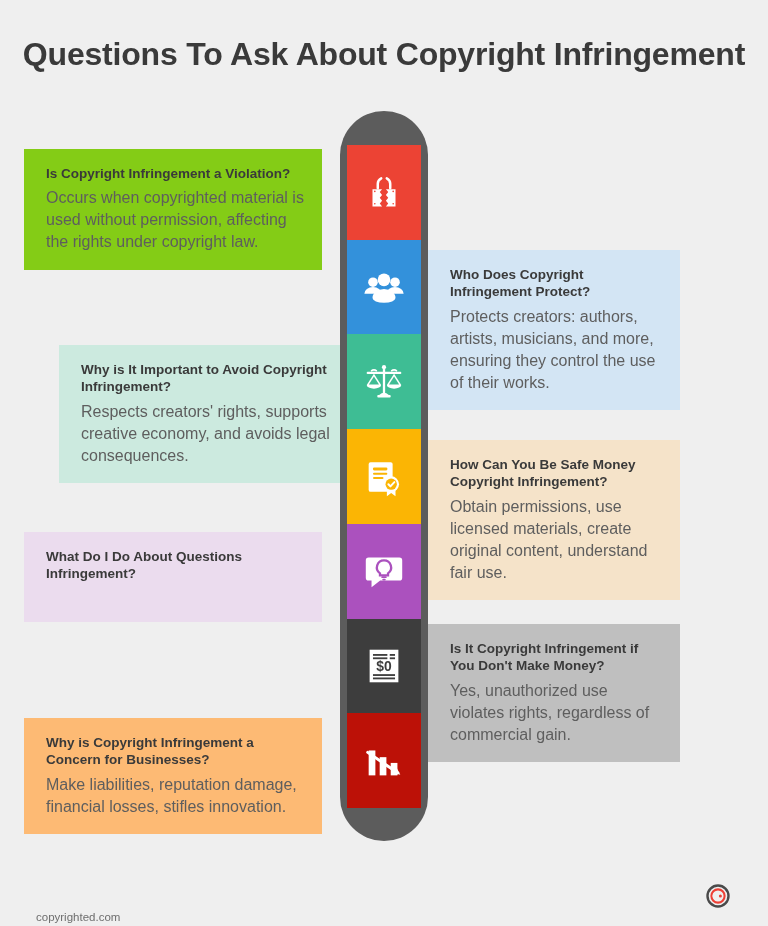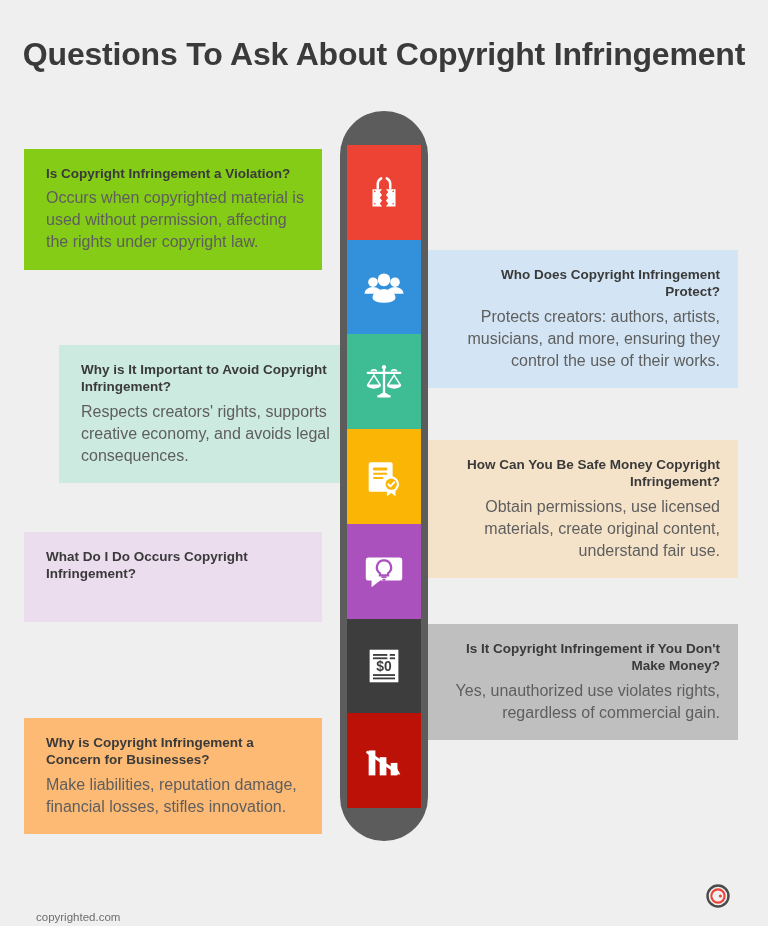--- a/index.html
+++ b/index.html
@@ -70,22 +70,22 @@
     box-sizing: border-box;
     padding: 16px 18px 16px 22px;
   }
   .panel.left {
     left: 24px;
     width: 298px;
     text-align: left;
   }
   .panel.right {
     left: 428px;
-    width: 310px;
-    text-align: right;
+    width: 252px;
+    text-align: left;
   }
   .panel .q-title {
     font-size: 13.5px;
     font-weight: bold;
     color: #3A3A3A;
     line-height: 1.28;
     margin: 0 0 5px 0;
   }
   .panel .q-body {
     font-size: 16px;
@@ -127,21 +127,21 @@
       </div>
       <div class="panel left" style="top: 345px; min-height: 90px; background: rgb(204, 234, 223); margin-left: 35px;">
         <p class="q-title">Why is It Important to Avoid Copyright Infringement?</p>
         <p class="q-body">Respects creators' rights, supports creative economy, and avoids legal consequences.</p>
       </div>
       <div class="panel right" style="top: 440px; min-height: 92px; background: rgb(245, 227, 201);">
         <p class="q-title">How Can You Be Safe Money Copyright Infringement?</p>
         <p class="q-body">Obtain permissions, use licensed materials, create original content, understand fair use.</p>
       </div>
       <div class="panel left" style="top: 532px; min-height: 90px; background: rgb(235, 220, 238);">
-        <p class="q-title">What Do I Do Occurs Copyright Infringement?</p>
+        <p class="q-title">What Do I Do About Questions Infringement?</p>
       </div>
       <div class="panel right" style="top: 624px; min-height: 90px; background: rgb(191, 191, 191);">
         <p class="q-title">Is It Copyright Infringement if You Don't Make Money?</p>
         <p class="q-body">Yes, unauthorized use violates rights, regardless of commercial gain.</p>
       </div>
       <div class="panel left" style="top: 718px; min-height: 90px; background: #fdba74;">
         <p class="q-title">Why is Copyright Infringement a Concern for Businesses?</p>
         <p class="q-body">Make liabilities, reputation damage, financial losses, stifles innovation.</p>
       </div>
     </div>

